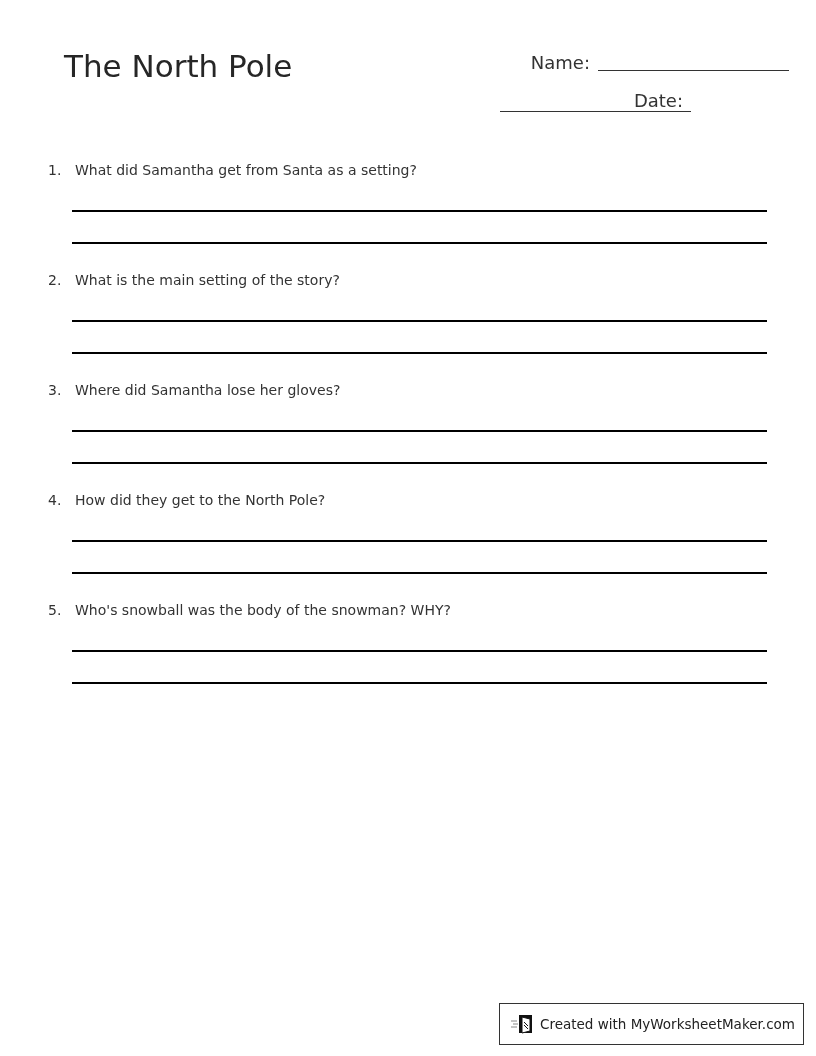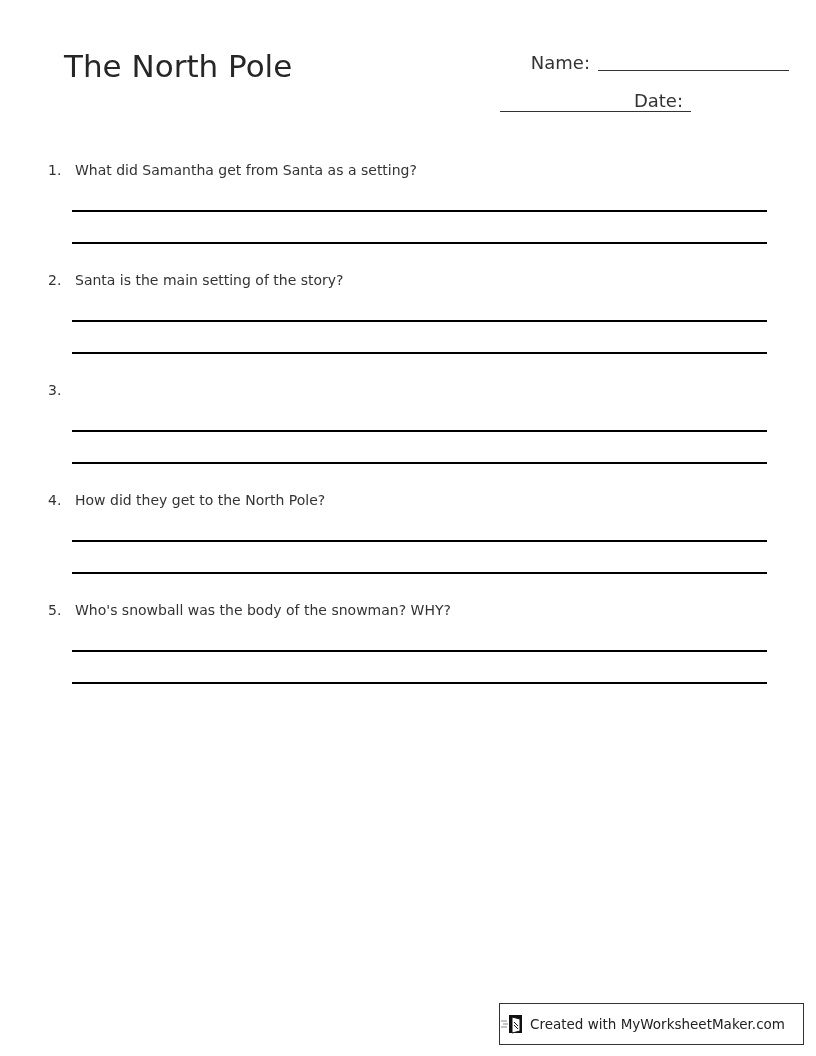--- a/index.html
+++ b/index.html
@@ -11,21 +11,21 @@
   .field-label { font-size: 18px; color: #333; text-align: right; width: 70px; margin-right: 8px; }
   .field-line { width: 191px; border-bottom: 1.5px solid #333; height: 0; margin-bottom: 2px; }
   .field-name { left: 520px; top: 52px; }
   .field-date { left: 500px; top: 90px; flex-direction: column; }
   .question { position: absolute; left: 48px; width: 720px; }
   .q-text { font-size: 14px; color: #333; display: flex; }
   .q-num { width: 27px; }
   .answer-line { position: absolute; left: 24px; width: 695px; border-top: 2px solid #000; }
   .footer-badge { position: absolute; left: 499px; top: 1003px; width: 305px; height: 42px;
                   border: 1px solid #333; box-sizing: border-box; display: flex;
-                  align-items: center; font-size: 13.5px; color: #222; }
+                  align-items: center; padding-left: 10px; font-size: 13.5px; color: #222; }
   .footer-badge svg { margin-right: 6px; }
 </style>
 </head>
 <body>
 
 <h1 class="title">The North Pole</h1>
 
 <div class="field field-name">
   <span class="field-label">Name:</span>
   <span class="field-line"></span>
@@ -40,29 +40,30 @@
     <span class="q-num">1.</span>
     <span>What did Samantha get from Santa as a setting?</span>
   </div>
   <div class="answer-line" style="top:48px;"></div>
   <div class="answer-line" style="top:80px;"></div>
 </div>
 
 <div class="question" style="top:272px;">
   <div class="q-text">
     <span class="q-num">2.</span>
-    <span>Santa is the main setting of the story?</span>
+    <span>What is the main setting of the story?</span>
   </div>
   <div class="answer-line" style="top:48px;"></div>
   <div class="answer-line" style="top:80px;"></div>
 </div>
 
 <div class="question" style="top:382px;">
   <div class="q-text">
     <span class="q-num">3.</span>
+    <span>Where did Samantha lose her gloves?</span>
   </div>
   <div class="answer-line" style="top:48px;"></div>
   <div class="answer-line" style="top:80px;"></div>
 </div>
 
 <div class="question" style="top:492px;">
   <div class="q-text">
     <span class="q-num">4.</span>
     <span>How did they get to the North Pole?</span>
   </div>

